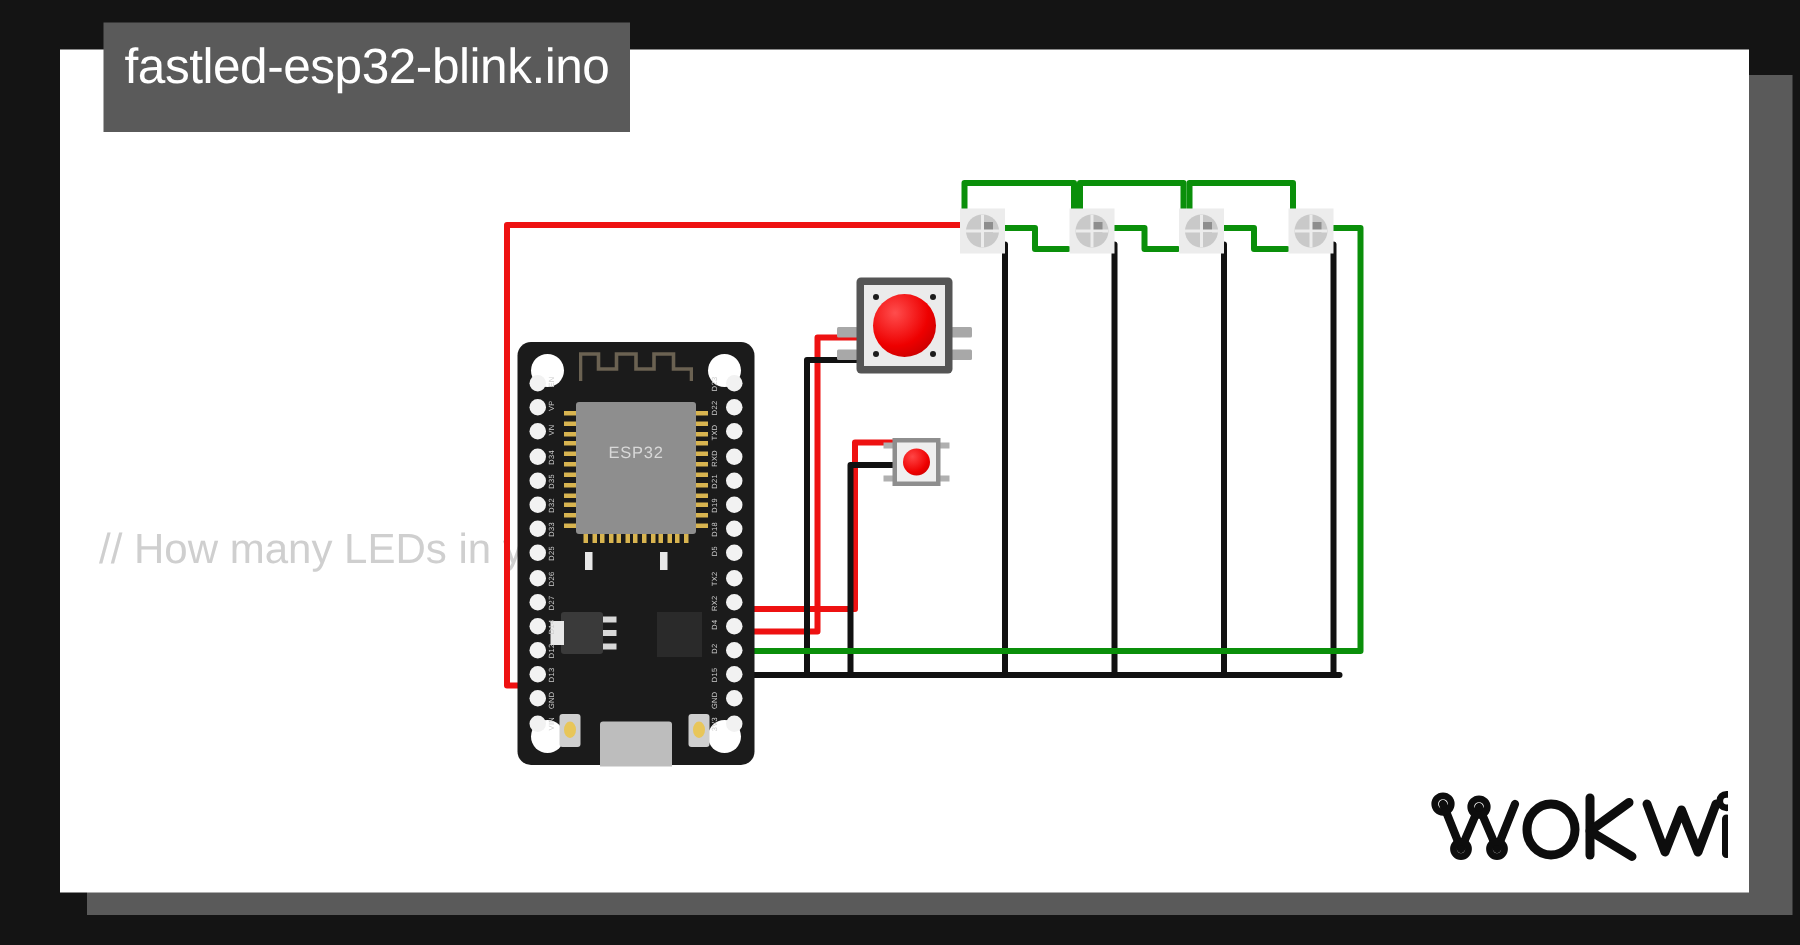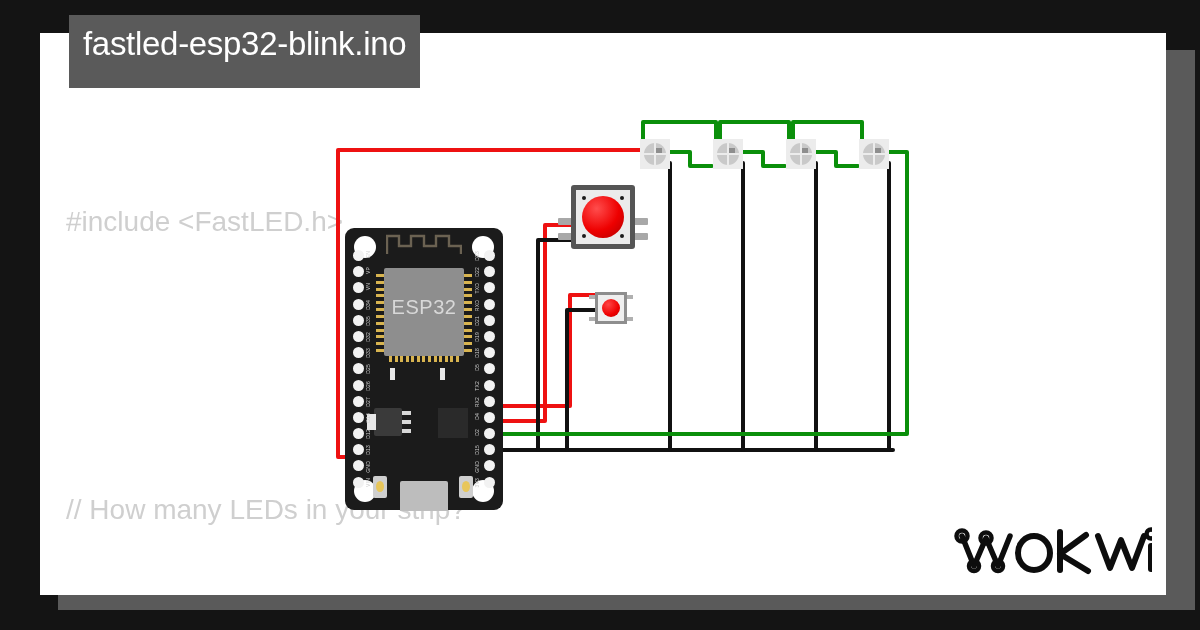--- a/index.html
+++ b/index.html
@@ -63,21 +63,21 @@
   .corner-hole.br{left:127px;top:252px;}
   #antenna{
     position:absolute;left:41px;top:5px;width:76px;height:22px;
   }
   #shield{
     position:absolute;left:39px;top:40px;width:80px;height:88px;
     background:#8e8e8e;border-radius:2px;
   }
   #shield-label{
     position:absolute;width:100%;text-align:center;top:28px;
-    color:#d8d8d8;font-size:20px;letter-spacing:.5px;
+    color:#d8d8d8;font-size:11px;letter-spacing:.5px;
   }
   .lead-row{position:absolute;display:flex;flex-direction:column;justify-content:space-between;}
   .lead{width:8px;height:3px;background:#d8b450;}
   .lead-h{width:3px;height:8px;background:#d8b450;}
   .pin-col{position:absolute;top:22px;display:flex;flex-direction:column;gap:5.2px;}
   .pin{
     position:relative;width:11px;height:11px;border-radius:50%;
     background:#f2f2f2;
   }
   .pin-label{
@@ -132,21 +132,20 @@
   
   #wokwi-logo{position:absolute;left:952px;top:524px;width:200px;height:54px;z-index:20;}
 </style>
 </head>
 <body>
 
 <div id="shadow-layer"></div>
 <div id="card"></div>
 
 <div id="code">
-  <div class="code-line">#include &lt;FastLED.h&gt;</div>
   <div class="code-line"></div>
   <div class="code-line">// How many LEDs in your strip?</div>
   
   
   
   
   
   
   
 </div>

